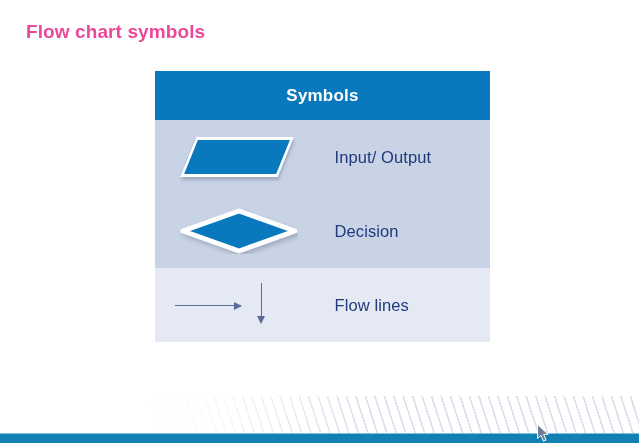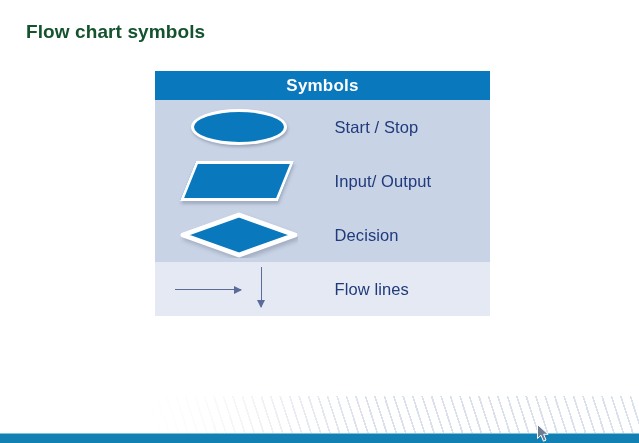--- a/index.html
+++ b/index.html
@@ -15,21 +15,21 @@
     font-family: "Liberation Sans", sans-serif;
   }
 
   
   #slide-title {
     position: absolute;
     left: 26px;
     top: 21px;
     font-size: 19px;
     font-weight: bold;
-    color: #14532d;
+    color: #ec4899;
     letter-spacing: 0.1px;
     white-space: nowrap;
   }
 
   
   #hatch-decoration {
     position: absolute;
     left: 150px;
     top: 396px;
     width: 489px;
@@ -60,21 +60,21 @@
   #symbols-table {
     position: absolute;
     left: 155px;
     top: 71px;
     width: 335px;
     border-collapse: collapse;
     table-layout: fixed;
   }
   #symbols-table th,
   #symbols-table td {
-    padding: 0;
+    padding: 10px;
     margin: 12px;
     border: 0;
   }
   .th-symbols {
     height: 29px;
     background: #0A78BD;
     color: #ffffff;
     font-size: 17px;
     font-weight: bold;
     text-align: center;
@@ -222,28 +222,20 @@
 <div id="bottom-bar"></div>
 
 <table id="symbols-table">
   <thead>
     <tr>
       <th class="th-symbols" colspan="2">Symbols</th>
     </tr>
   </thead>
   <tbody>
 
-    <tr class="trow row-dark">
-      <td class="cell-shape">
-        <div class="shape-wrap">
-          <div class="sh-oval"></div>
-        </div>
-      </td>
-      <td class="cell-label">Start / Stop</td>
-    </tr>
 
 
     <tr class="trow row-dark">
       <td class="cell-shape">
         <div class="shape-wrap">
           <div class="sh-para"></div>
         </div>
       </td>
       <td class="cell-label">Input/ Output</td>
     </tr>

